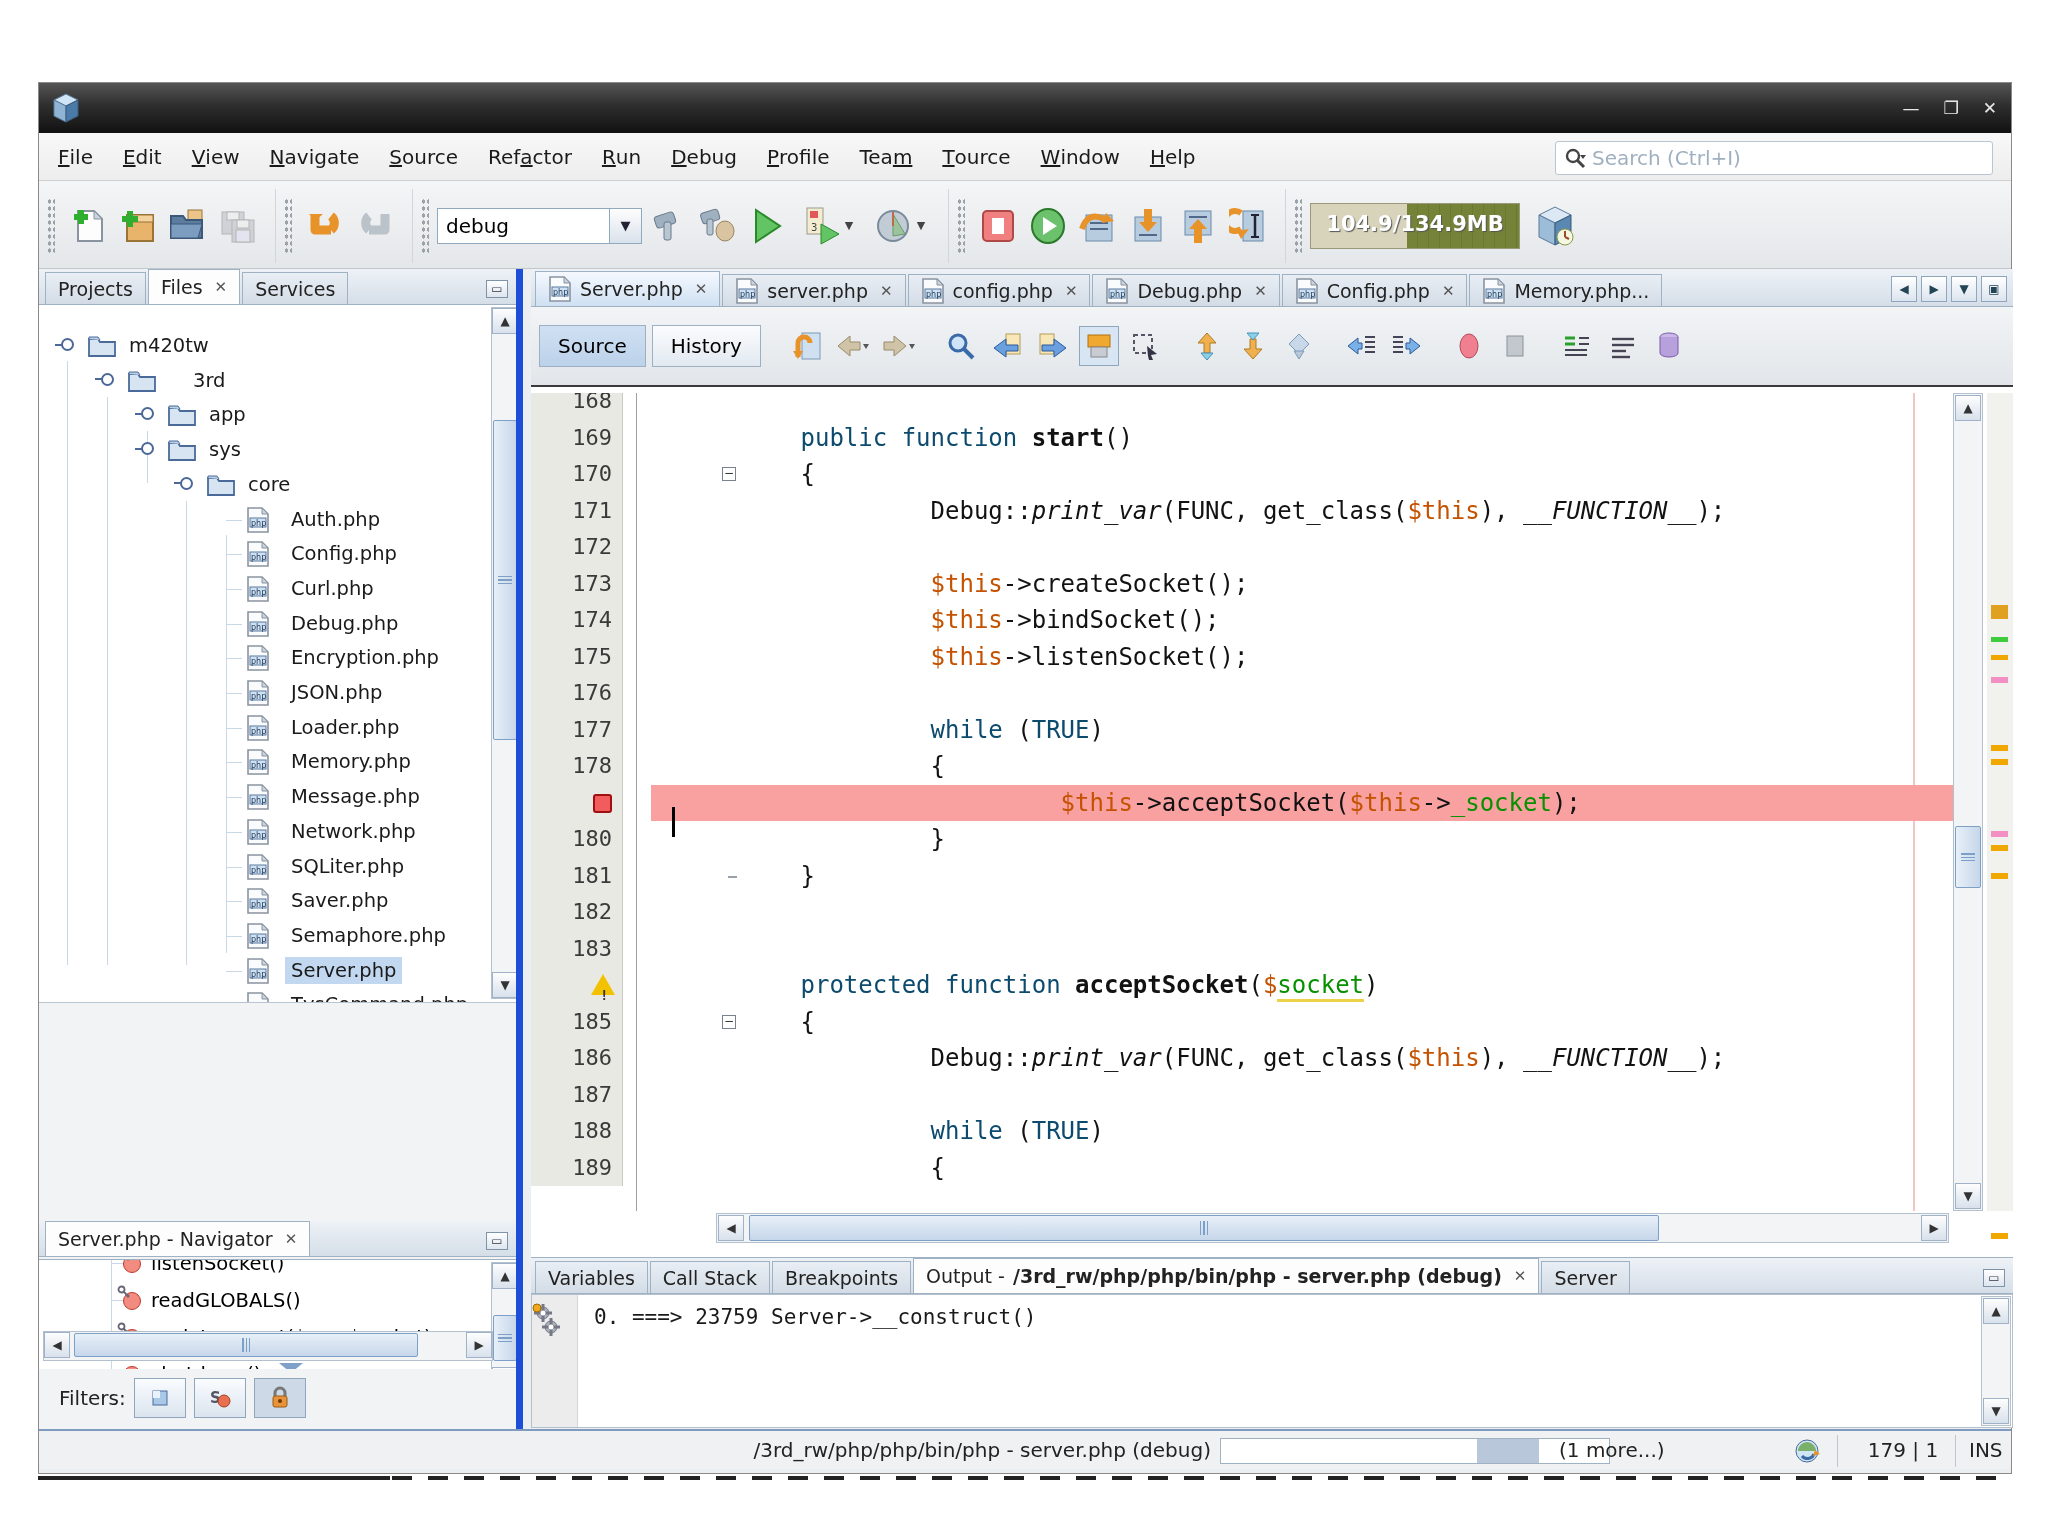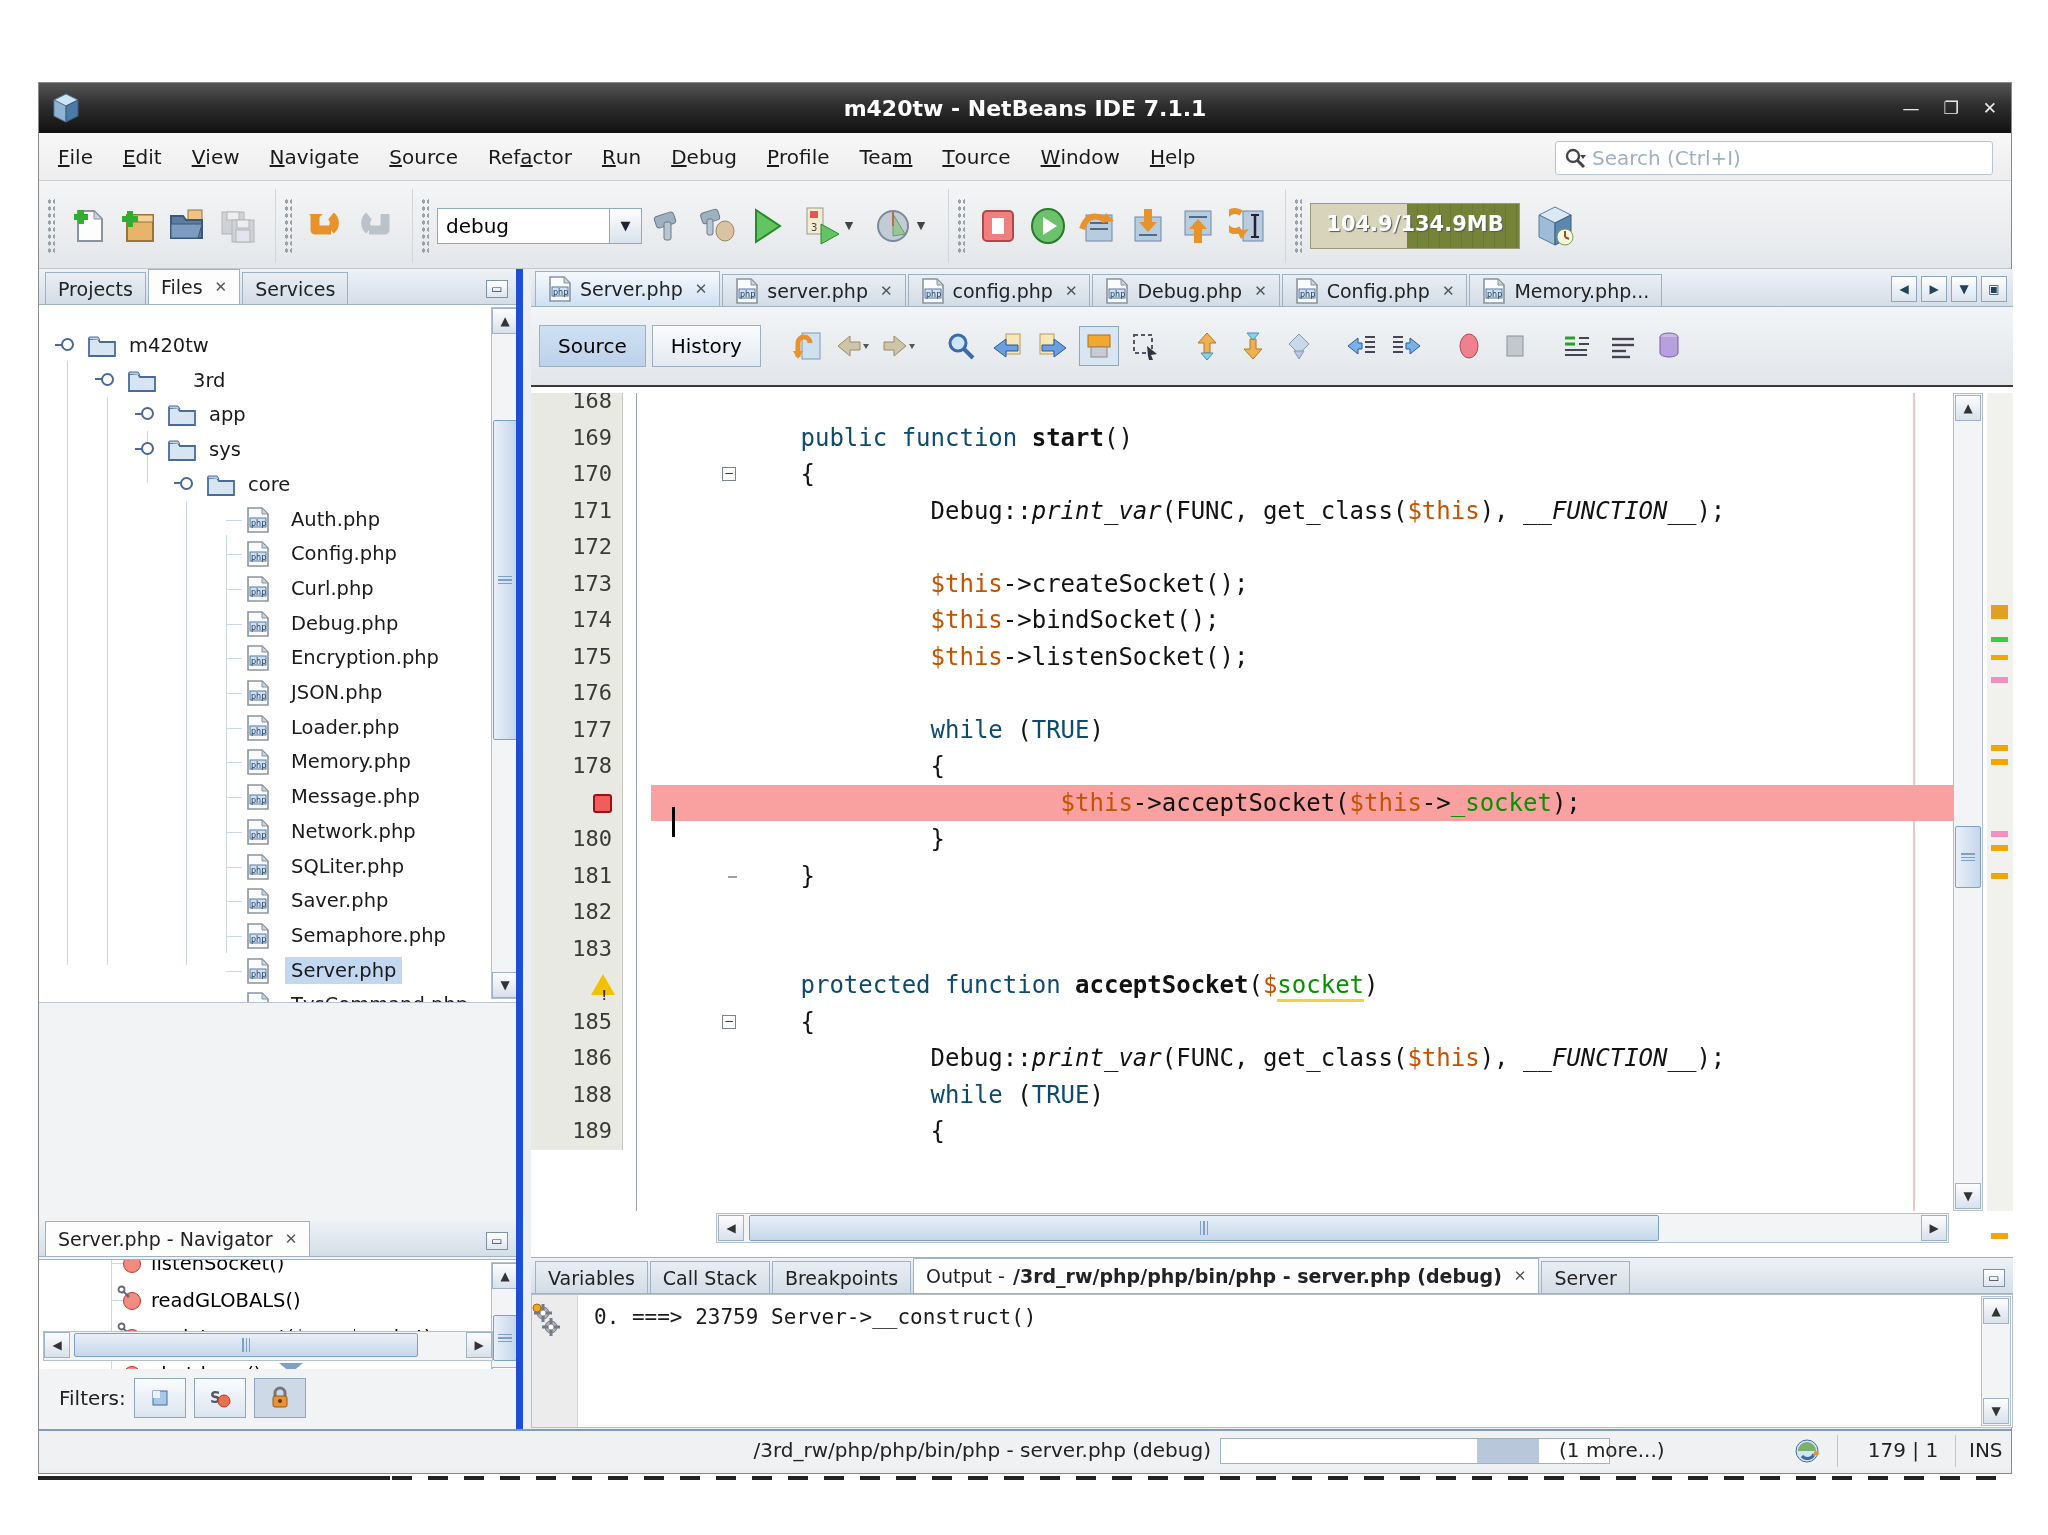--- a/index.html
+++ b/index.html
@@ -177,21 +177,20 @@
 <body>
 
 <div id="window">
 
   <div class="titlebar">
     <svg class="nb-cube" viewBox="0 0 26 30">
       <polygon points="13,1 25,7 13,13 1,7" fill="#cfe4f4" stroke="#5a7a9a"></polygon>
       <polygon points="1,7 13,13 13,29 1,23" fill="#8fb4d4" stroke="#5a7a9a"></polygon>
       <polygon points="25,7 13,13 13,29 25,23" fill="#4a7aa8" stroke="#3a5a7a"></polygon>
     </svg>
-    <div class="apptitle">m420tw - NetBeans IDE 7.1.1</div>
     <div class="win-controls">
       <span>—</span>
       <span>❐</span>
       <span>✕</span>
     </div>
   </div>
 
   <div class="menubar">
     <div id="menu-items" style="display:flex;height:100%;padding-left:4px;">
         <div class="menu-item">
@@ -1114,20 +1113,25 @@
               <span class="foldbox" style="top: 11px;">−</span>
             </div>
             <div class="codec"><span class="t-p">          {</span></div>
           </div>
           <div class="crow">
             <div class="gut">186</div>
             <div class="foldc"></div>
             <div class="codec"><span class="t-p">                   Debug::</span><span class="t-i">print_var</span><span class="t-p">(FUNC, get_class(</span><span class="t-v">$this</span><span class="t-p">), </span><span class="t-i">__FUNCTION__</span><span class="t-p">);</span></div>
           </div>
           <div class="crow">
+            <div class="gut">187</div>
+            <div class="foldc"></div>
+            <div class="codec"></div>
+          </div>
+          <div class="crow">
             <div class="gut">188</div>
             <div class="foldc"></div>
             <div class="codec"><span class="t-p">                   </span><span class="t-k">while</span><span class="t-p"> (</span><span class="t-k">TRUE</span><span class="t-p">)</span></div>
           </div>
           <div class="crow">
             <div class="gut">189</div>
             <div class="foldc"></div>
             <div class="codec"><span class="t-p">                   {</span></div>
           </div>
         </div>

